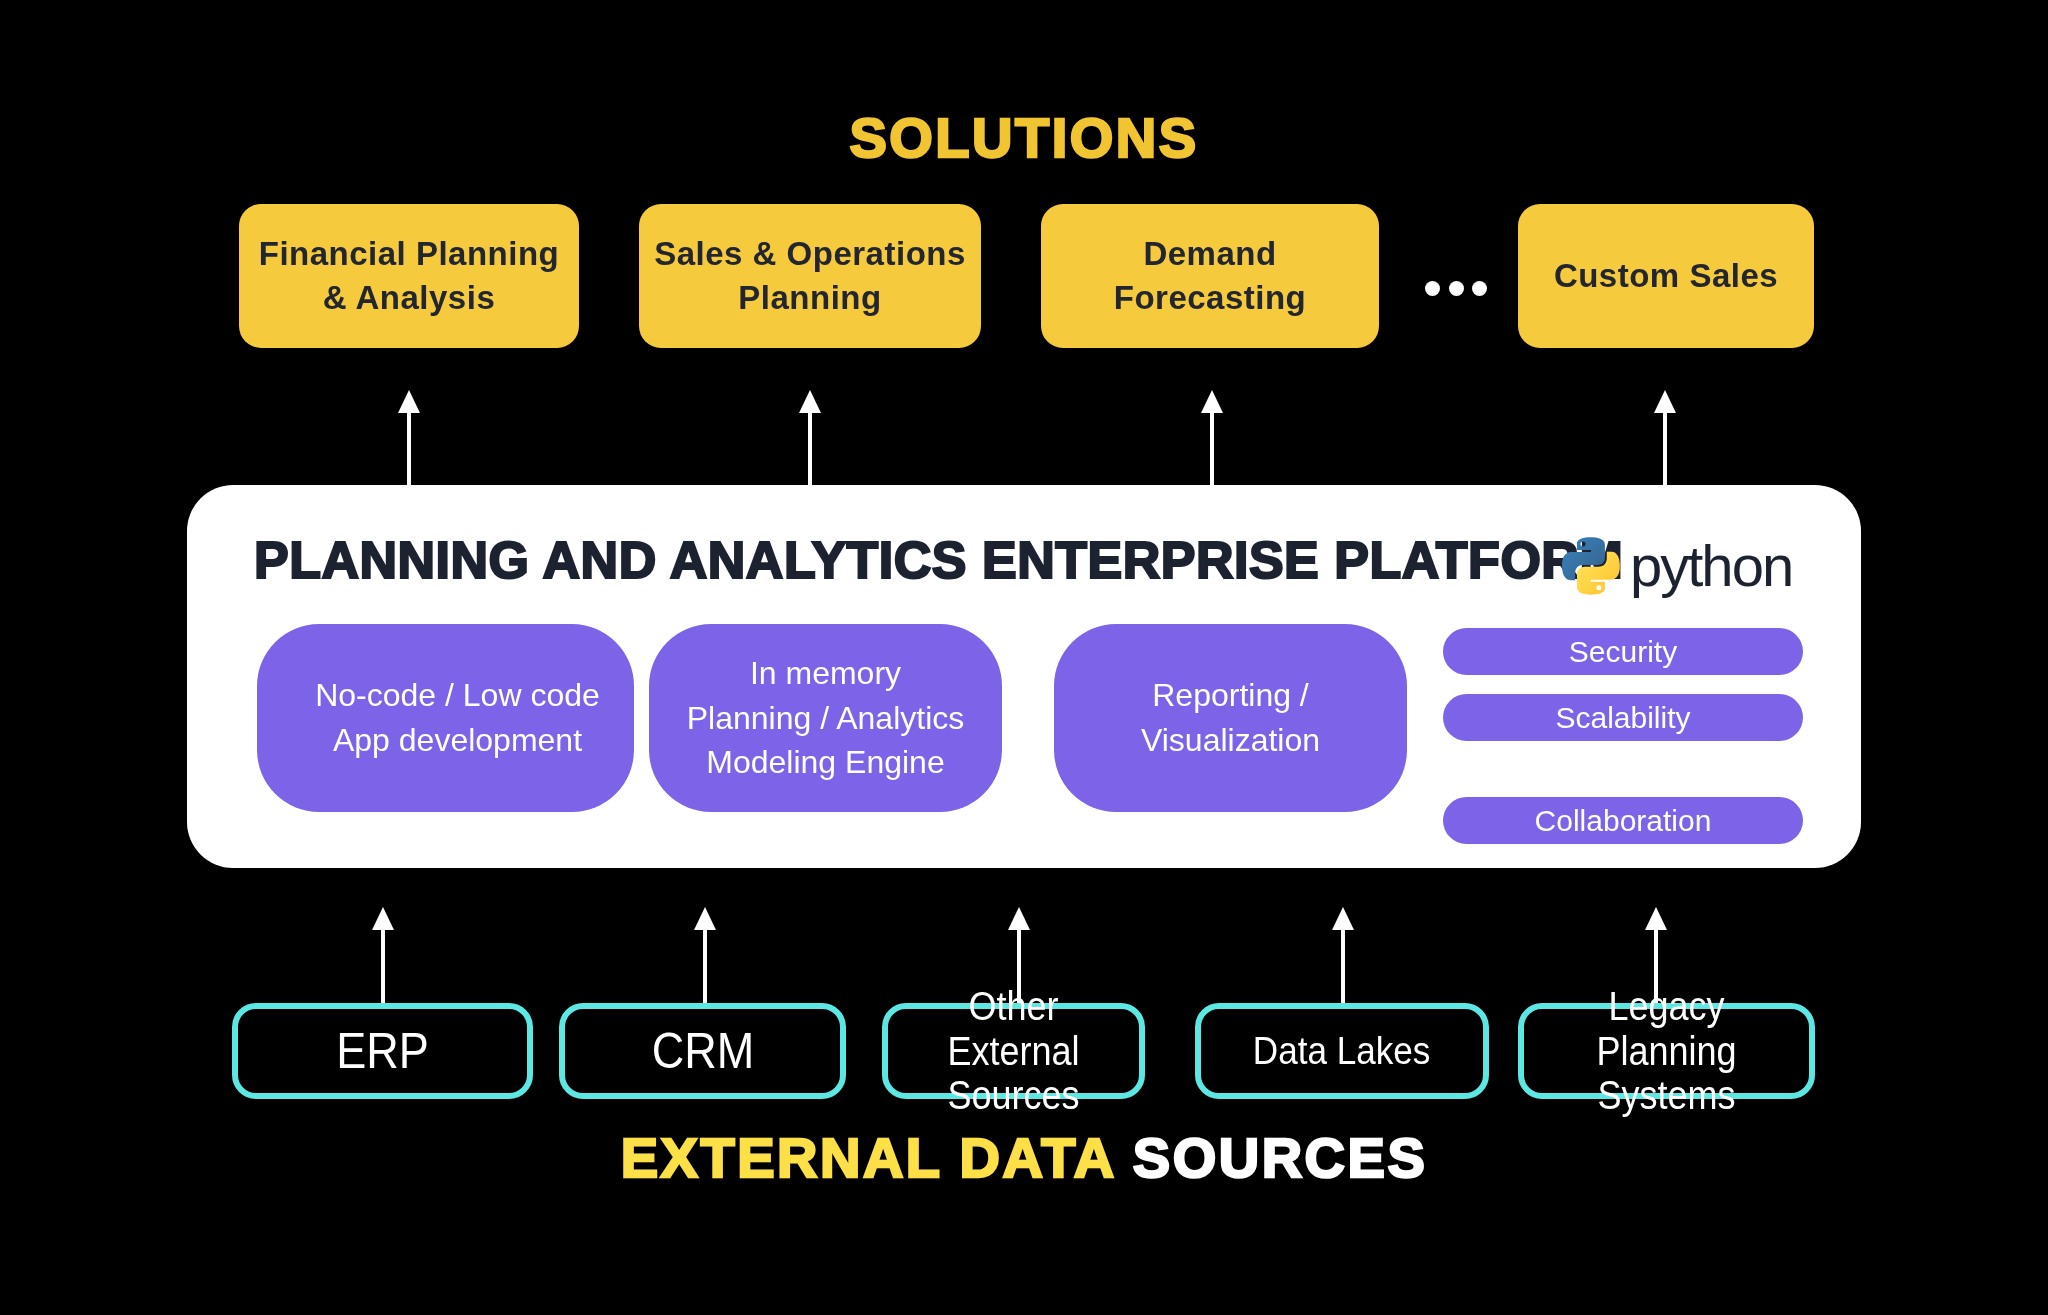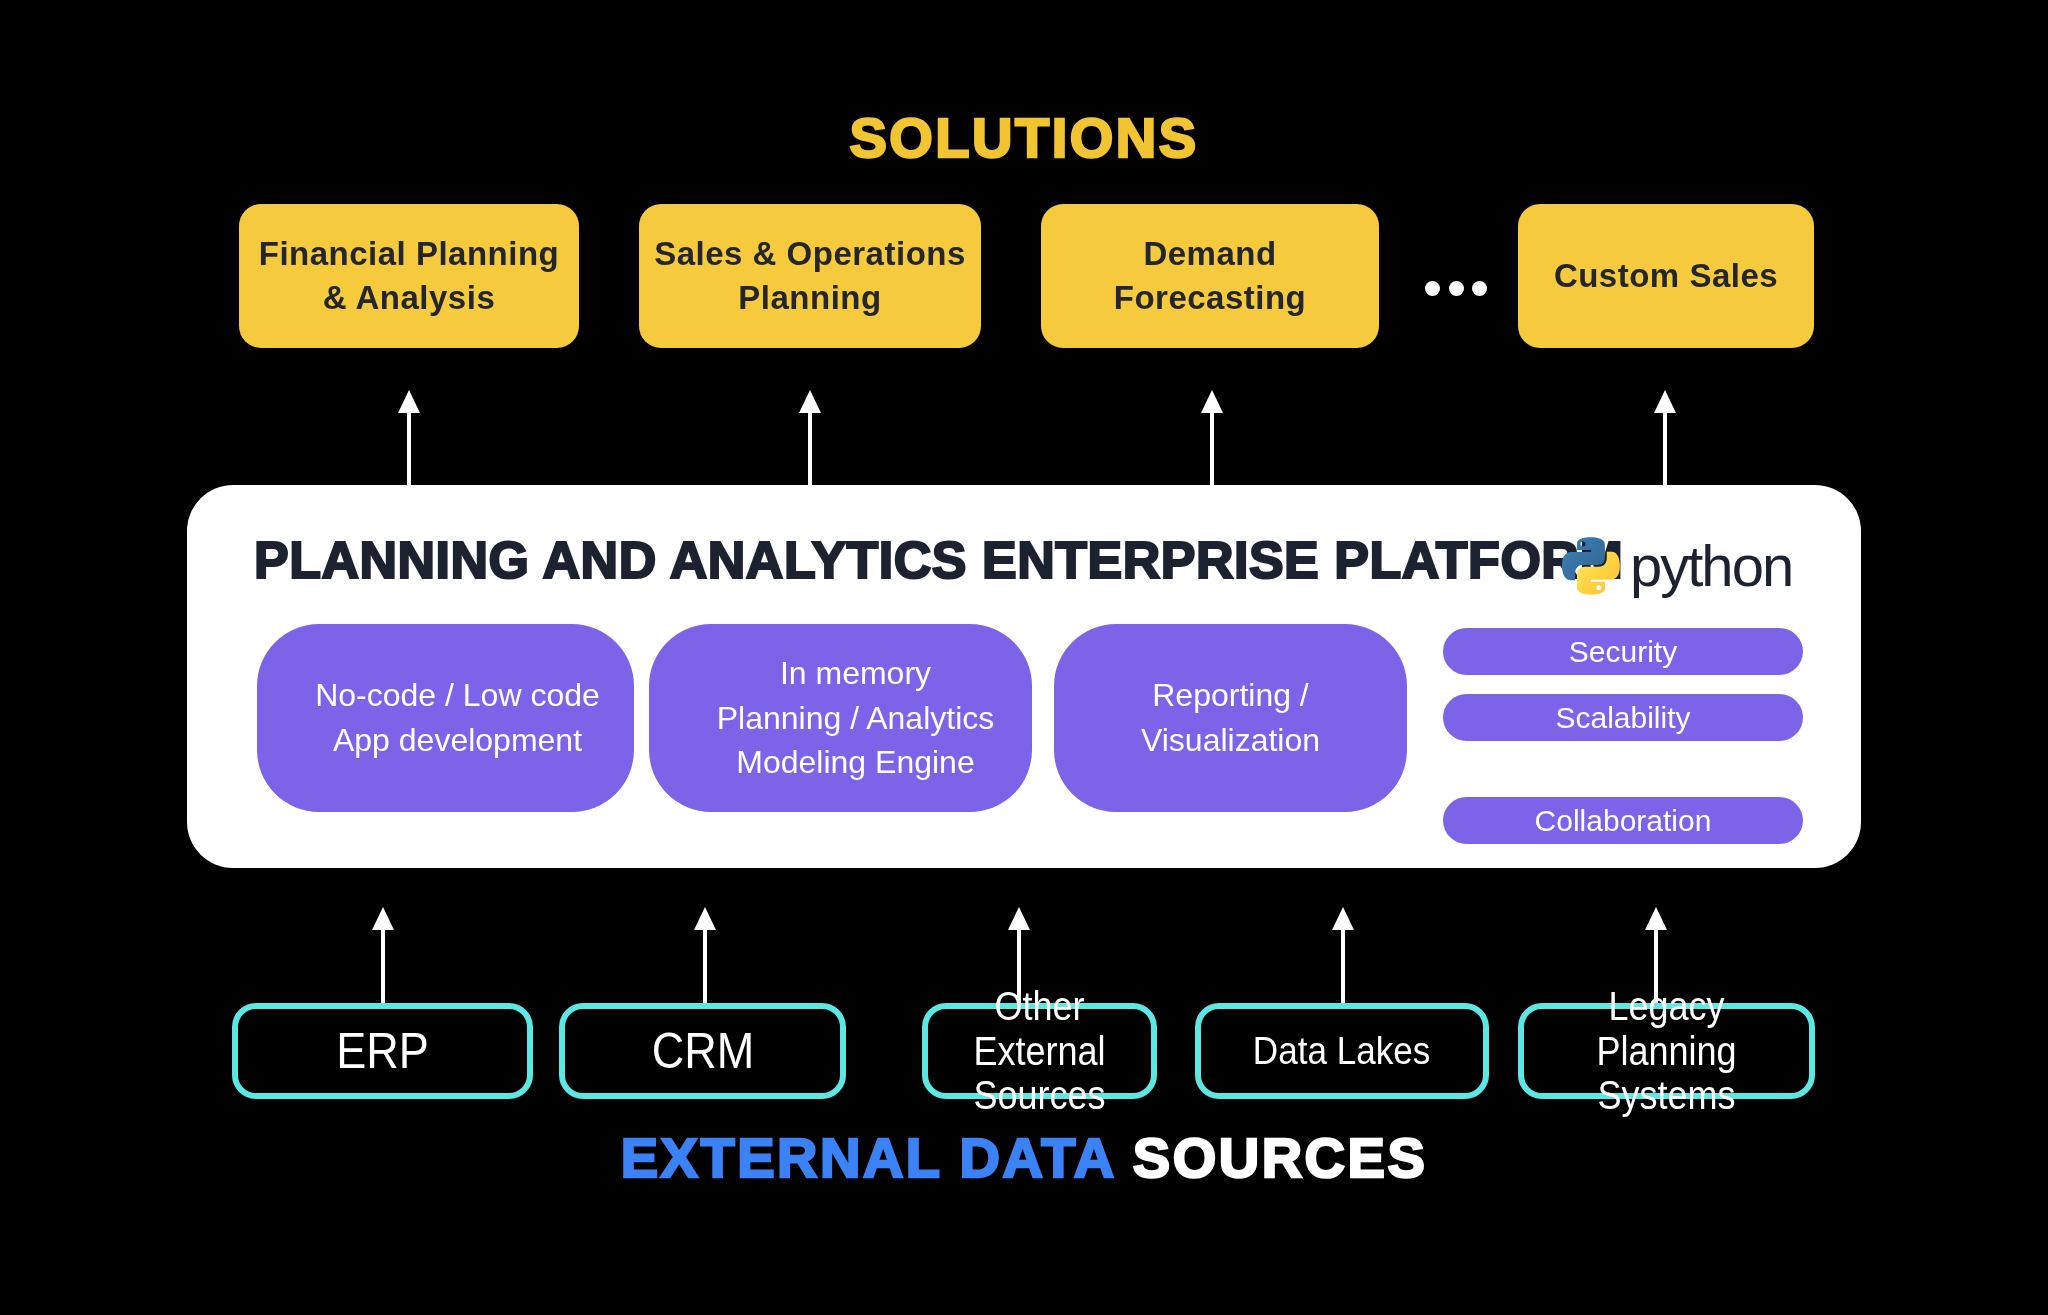--- a/index.html
+++ b/index.html
@@ -25,21 +25,21 @@
   .solutions-title {
     top: 110px;
     font-size: 56px; line-height: 56px;
     color: #F1C532;
   }
   .sources-title {
     top: 1130px;
     font-size: 56px; line-height: 56px;
     color: #FFFFFF;
   }
-  .sources-title .hl { color: #3b82f6; }
+  .sources-title .hl { color: #fde047; }
 
   
   .sol-box {
     top: 204px; height: 144px;
     background: #F5CA3D;
     border-radius: 22px;
     display: flex; align-items: center; justify-content: center;
     text-align: center;
     color: #23252F;
     font-size: 33px; font-weight: bold; line-height: 1.32;
@@ -114,21 +114,21 @@
     top: 624px; height: 188px;
     background: #7C63E8;
     border-radius: 62px;
     display: flex; align-items: center; justify-content: center;
     text-align: center;
     color: #FFFFFF;
     font-size: 32px; font-weight: normal; line-height: 1.4;
     white-space: pre-line;
   }
   .cap-1 { left: 257px;  width: 353px; padding-left: 24px; }
-  .cap-2 { left: 649px;  width: 353px; padding-left: 30px; }
+  .cap-2 { left: 649px;  width: 353px; }
   .cap-3 { left: 1054px; width: 353px; }
 
   .pill {
     left: 1443px; width: 360px; height: 47px;
     background: #7C63E8;
     border-radius: 24px;
     display: flex; align-items: center; justify-content: center;
     color: #FFFFFF;
     font-size: 30px; font-weight: normal;
   }
@@ -145,21 +145,21 @@
     border-radius: 24px;
     display: flex; align-items: center; justify-content: center;
     text-align: center;
     color: #FFFFFF;
     line-height: 1.12;
     white-space: pre-line;
   }
   .src-box .squeeze { display: inline-block; transform: scaleX(0.9); }
   .src-1 { left: 232px;  width: 301px; font-size: 50px; }
   .src-2 { left: 559px;  width: 287px; font-size: 50px; }
-  .src-3 { left: 882px;  width: 235px; font-size: 40px; margin-left: 40px; }
+  .src-3 { left: 882px;  width: 263px; font-size: 40px; }
   .src-4 { left: 1195px; width: 294px; font-size: 39px; }
   .src-5 { left: 1518px; width: 297px; font-size: 40px; }
 </style>
 </head>
 <body>
 
 <div class="canvas">
 
   <div class="abs display-title solutions-title">SOLUTIONS</div>
 

